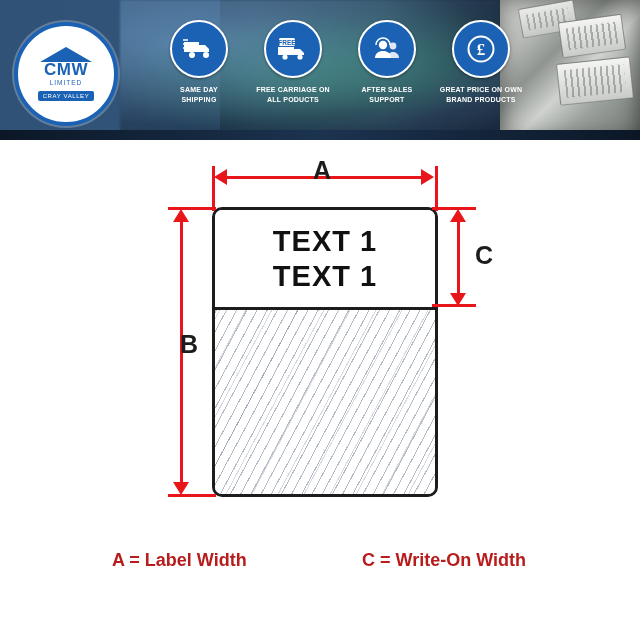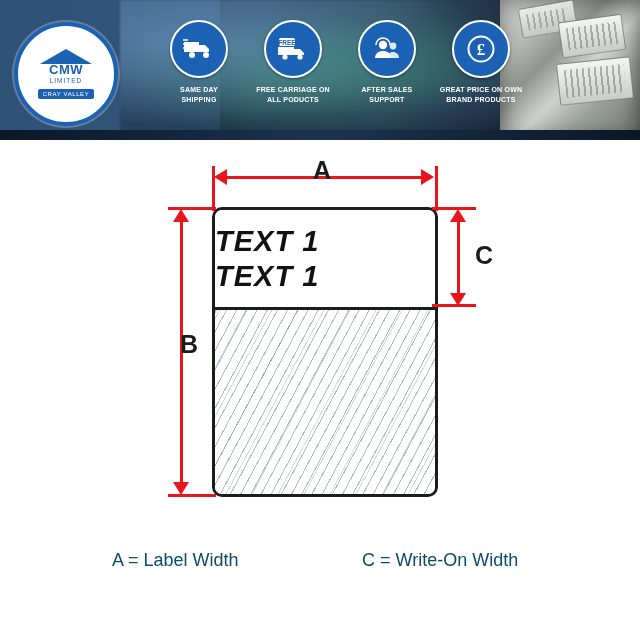--- a/index.html
+++ b/index.html
@@ -88,21 +88,21 @@
     align-items: center; justify-content: center;
   }
   .logo-roof {
     width: 0; height: 0;
     border-left: 26px solid transparent;
     border-right: 26px solid transparent;
     border-bottom: 15px solid #1b62b5;
     margin-bottom: -1px;
   }
   .logo-cmw {
-    font-size: 13px; font-weight: bold; color: #1b62b5;
+    font-size: 17px; font-weight: bold; color: #1b62b5;
     letter-spacing: 0.5px; line-height: 1;
   }
   .logo-limited {
     font-size: 6.5px; color: #1b62b5; letter-spacing: 1px; line-height: 1.4;
   }
   .logo-sub {
     margin-top: 3px;
     font-size: 6px; color: #ffffff; background: #1b62b5;
     padding: 2px 5px; border-radius: 2px; letter-spacing: 0.6px;
   }
@@ -156,23 +156,22 @@
     background: #ffffff;
     box-sizing: border-box;
     overflow: hidden;
   }
   .label-top {
     position: absolute; left: 0; top: 0;
     width: 100%; height: 100px;
     border-bottom: 3px solid #1c1c1c;
     box-sizing: border-box;
     display: flex; flex-direction: column;
-    justify-content: center;
-    background: #ffffff;
-    font-style: italic;
+    align-items: center; justify-content: center;
+    background: #ffffff;
   }
   .label-text {
     font-size: 29px; font-weight: bold; color: #111111;
     letter-spacing: 1px; line-height: 1.18;
   }
   .label-bottom {
     position: absolute; left: 0; top: 100px;
     width: 100%; bottom: 0;
     background:
       repeating-linear-gradient(-62deg, rgba(120,130,150,0.55) 0 1px, rgba(255,255,255,0) 1px 9px),
@@ -198,22 +197,22 @@
     position: absolute;
     font-size: 25px; font-weight: bold; color: #1c1c1c;
   }
 
   
   .legend {
     position: absolute;
     left: 112px; top: 410px;
     width: 470px;
     font-size: 18px;
-    color: #0c4a6e;
-    font-weight: normal;
+    color: #b91c1c;
+    font-weight: bold;
   }
   .legend-row { display: flex; margin-bottom: 10px; }
   .legend-col { width: 250px; }
   .legend-col.second { width: 220px; }
 </style>
 </head>
 <body>
 
 <div class="banner">
   <div class="banner-photo-left"></div>

